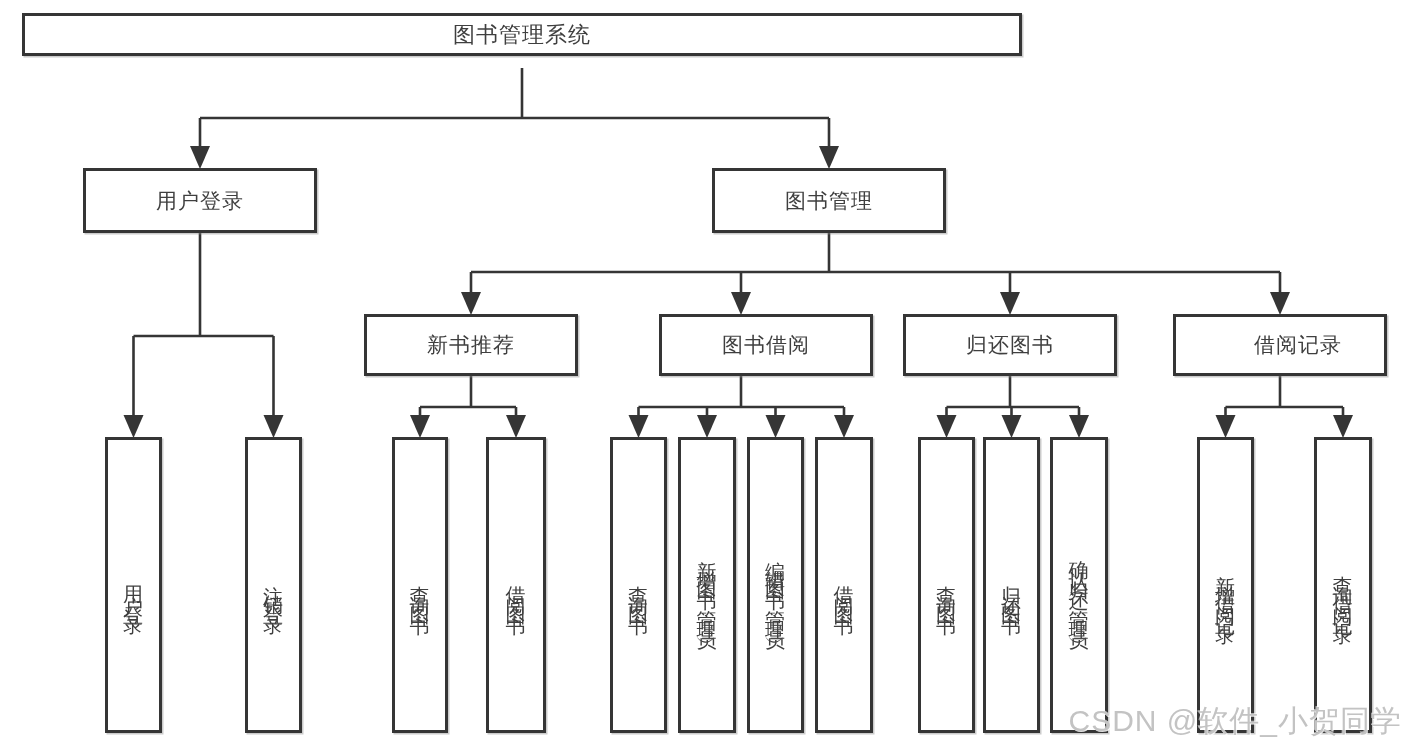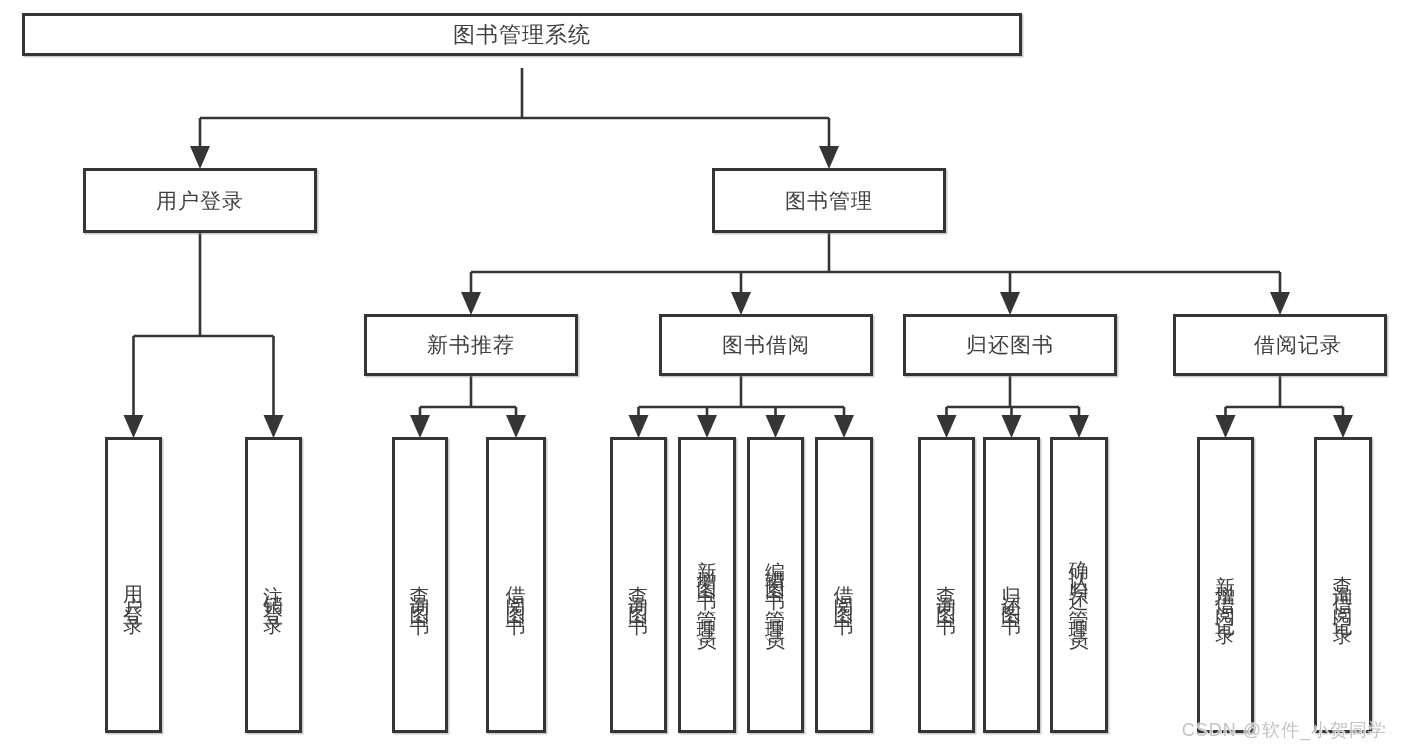--- a/index.html
+++ b/index.html
@@ -68,23 +68,23 @@
   .lf6  { left: 678px;  width: 58px; }
   .lf7  { left: 747px;  width: 57px; }
   .lf8  { left: 815px;  width: 58px; }
   .lf9  { left: 918px;  width: 57px; }
   .lf10 { left: 983px;  width: 57px; }
   .lf11 { left: 1050px; width: 58px; }
   .lf12 { left: 1197px; width: 57px; }
   .lf13 { left: 1314px; width: 58px; }
   .watermark {
     position: absolute;
-    right: 18px;
+    right: 3px;
     bottom: 5px;
-    font-size: 18px;
+    font-size: 30px;
     color: var(--watermark);
     letter-spacing: 1px;
     text-shadow: 1px 1px 0 rgba(255,255,255,0.85), -1px -1px 0 rgba(255,255,255,0.6);
     pointer-events: none;
   }
 </style>
 </head>
 <body>
 
 <div class="canvas">

